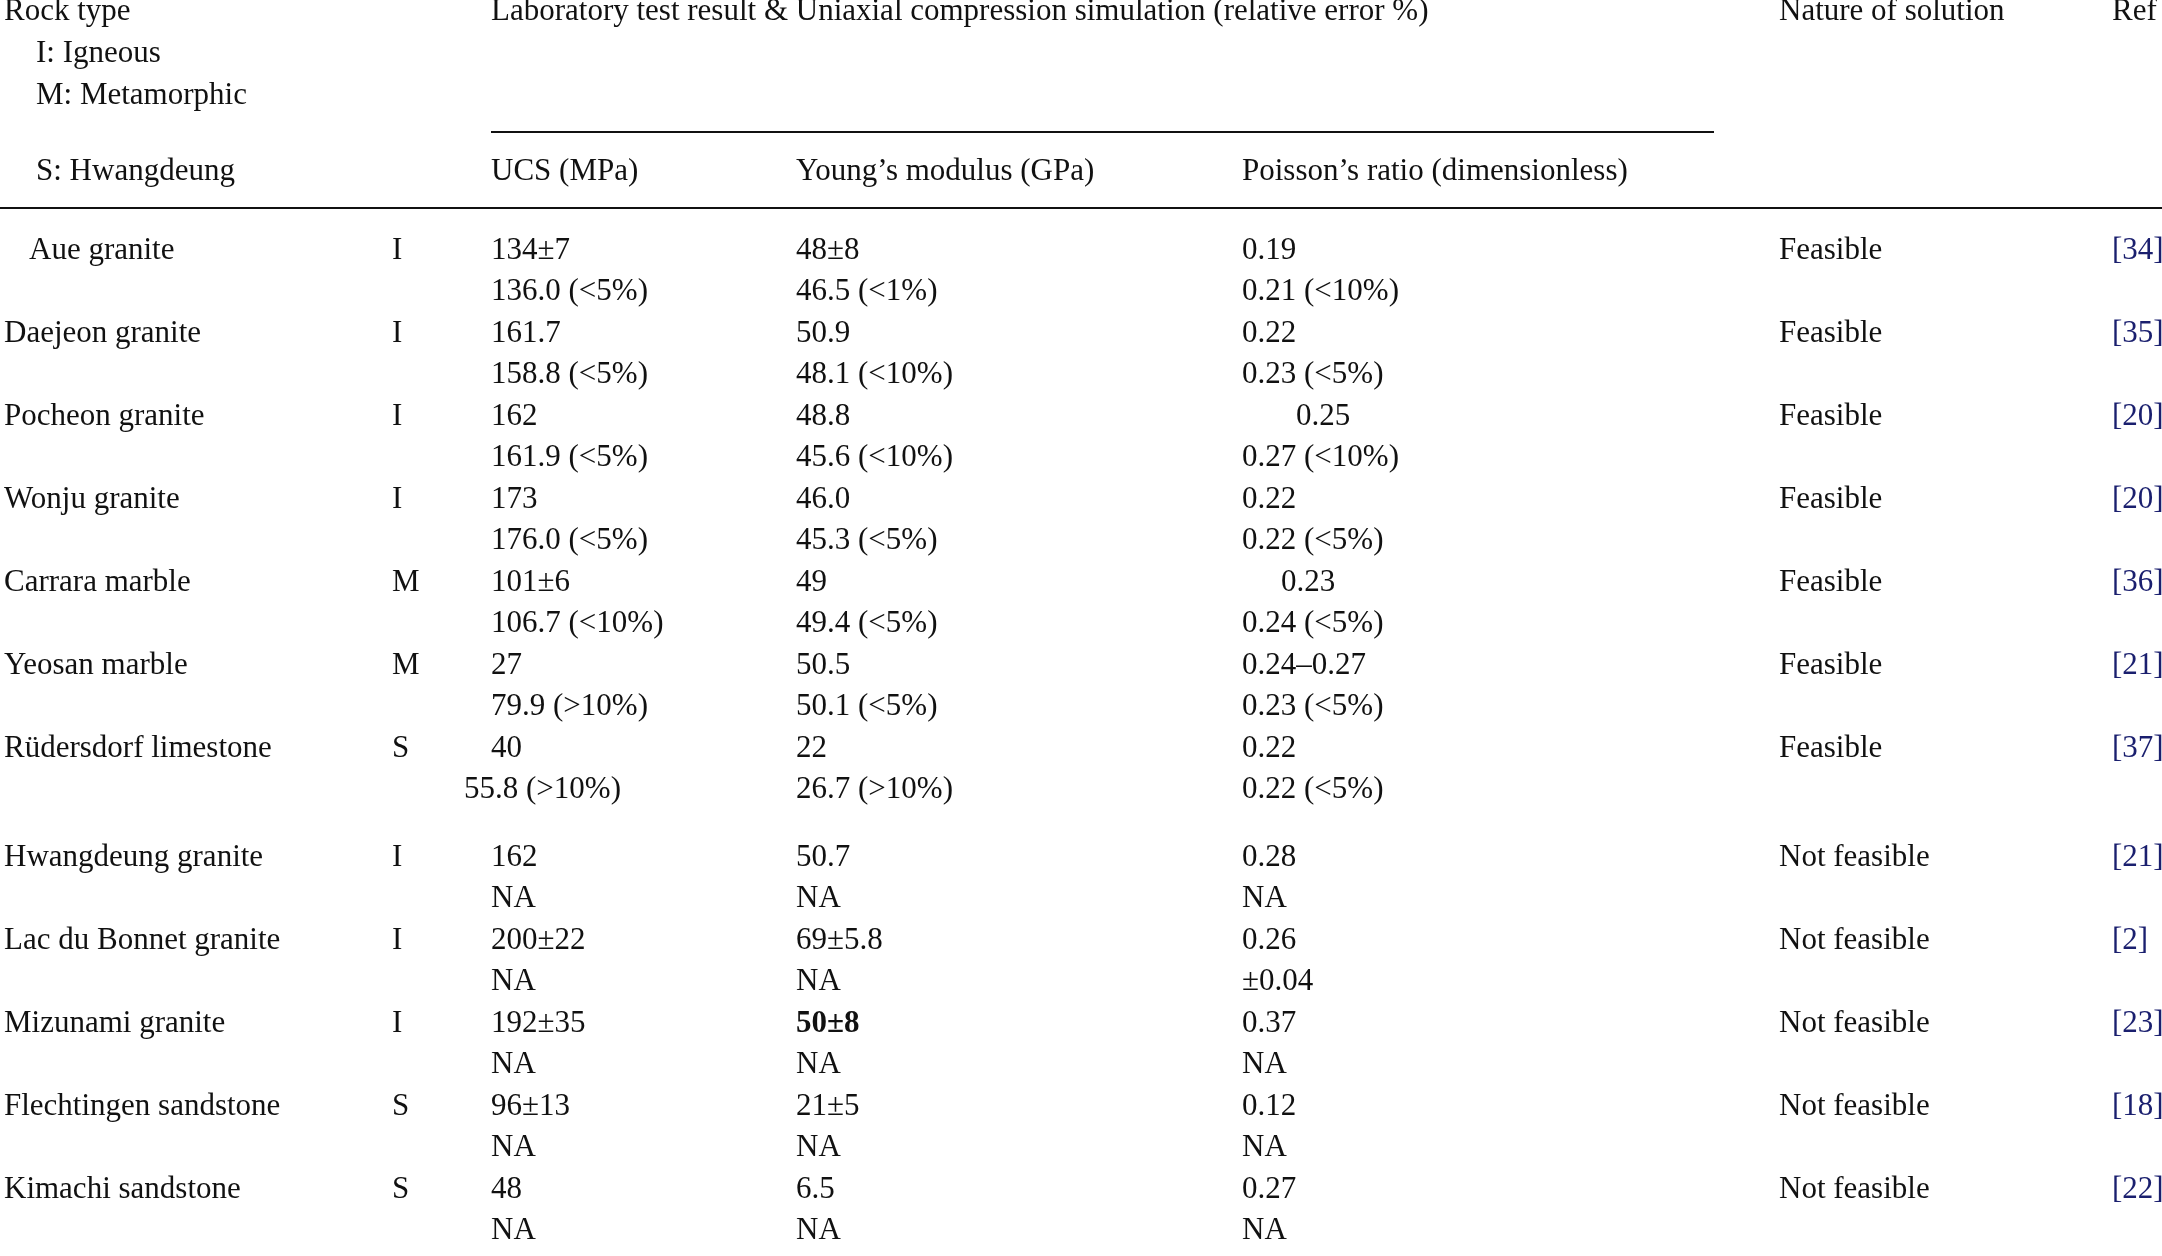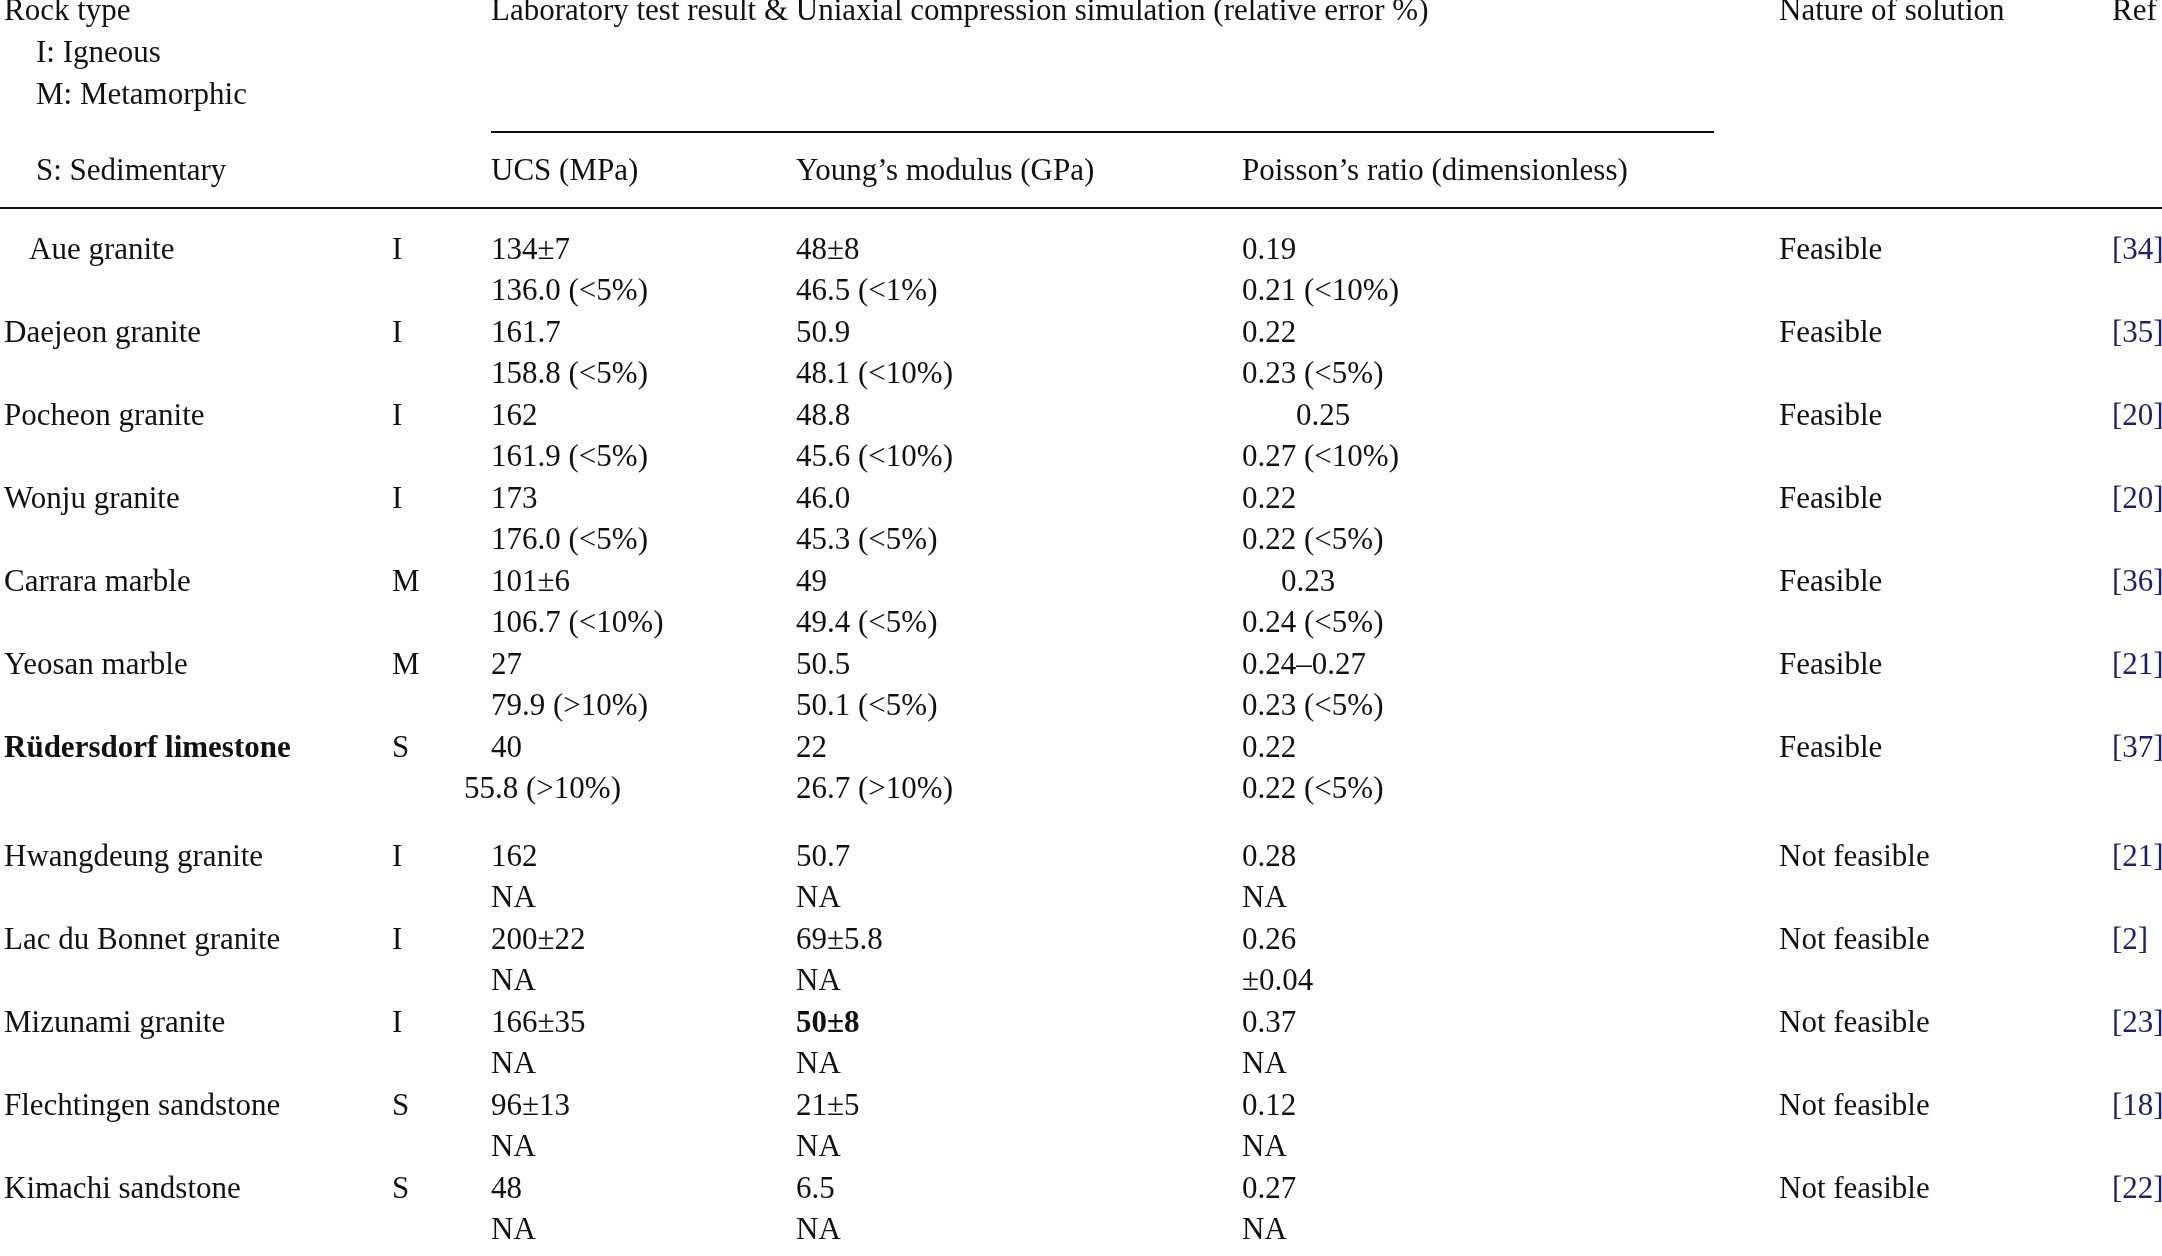--- a/index.html
+++ b/index.html
@@ -8,21 +8,21 @@
   .abs { position:absolute; white-space:nowrap; line-height:1; }
   .rule { position:absolute; background:#111; }
   .ref { color:#1a1f6e; }
 </style>
 </head>
 <body>
 
 <div class="abs" style="left:4px;top:-6px;">Rock type</div>
 <div class="abs" style="left:36px;top:36px;">I: Igneous</div>
 <div class="abs" style="left:36px;top:78px;">M: Metamorphic</div>
-<div class="abs" style="left:36px;top:154px;">S: Sedimentary</div>
+<div class="abs" style="left:36px;top:154px;">S: Hwangdeung</div>
 
 <div class="abs" style="left:491px;top:-6px;">Laboratory test result &amp; Uniaxial compression simulation (relative error %)</div>
 <div class="rule" style="left:491px;top:131px;width:1223px;height:2px;"></div>
 <div class="abs" style="left:491px;top:154px;">UCS (MPa)</div>
 <div class="abs" style="left:796px;top:154px;">Young’s modulus (GPa)</div>
 <div class="abs" style="left:1242px;top:154px;">Poisson’s ratio (dimensionless)</div>
 
 <div class="abs" style="left:1779px;top:-6px;">Nature of solution</div>
 <div class="abs" style="left:2112px;top:-6px;">Ref</div>
 
@@ -95,21 +95,21 @@
       <div class="abs" style="left: 491px; top: 648px;">27</div>
       <div class="abs" style="left: 491px; top: 689px;">79.9 (&gt;10%)</div>
       <div class="abs" style="left: 796px; top: 648px;">50.5</div>
       <div class="abs" style="left: 796px; top: 689px;">50.1 (&lt;5%)</div>
       <div class="abs" style="left: 1242px; top: 648px;">0.24–0.27</div>
       <div class="abs" style="left: 1242px; top: 689px;">0.23 (&lt;5%)</div>
       <div class="abs" style="left: 1779px; top: 648px;">Feasible</div>
       <a class="abs ref" style="left: 2112px; top: 648px;">[21]</a>
     </div>
     <div>
-      <div class="abs" style="left: 4px; top: 731px; font-weight: bold;">Rüdersdorf limestone</div>
+      <div class="abs" style="left: 4px; top: 731px;">Rüdersdorf limestone</div>
       <div class="abs" style="left: 392px; top: 731px;">S</div>
       <div class="abs" style="left: 491px; top: 731px;">40</div>
       <div class="abs" style="left: 464px; top: 772px;">55.8 (&gt;10%)</div>
       <div class="abs" style="left: 796px; top: 731px;">22</div>
       <div class="abs" style="left: 796px; top: 772px;">26.7 (&gt;10%)</div>
       <div class="abs" style="left: 1242px; top: 731px;">0.22</div>
       <div class="abs" style="left: 1242px; top: 772px;">0.22 (&lt;5%)</div>
       <div class="abs" style="left: 1779px; top: 731px;">Feasible</div>
       <a class="abs ref" style="left: 2112px; top: 731px;">[37]</a>
     </div>
@@ -133,21 +133,21 @@
       <div class="abs" style="left: 796px; top: 923px;">69±5.8</div>
       <div class="abs" style="left: 796px; top: 964px;">NA</div>
       <div class="abs" style="left: 1242px; top: 923px;">0.26</div>
       <div class="abs" style="left: 1242px; top: 964px;">±0.04</div>
       <div class="abs" style="left: 1779px; top: 923px;">Not feasible</div>
       <a class="abs ref" style="left: 2112px; top: 923px;">[2]</a>
     </div>
     <div>
       <div class="abs" style="left: 4px; top: 1006px;">Mizunami granite</div>
       <div class="abs" style="left: 392px; top: 1006px;">I</div>
-      <div class="abs" style="left: 491px; top: 1006px;">166±35</div>
+      <div class="abs" style="left: 491px; top: 1006px;">192±35</div>
       <div class="abs" style="left: 491px; top: 1047px;">NA</div>
       <div class="abs" style="left: 796px; top: 1006px; font-weight: bold;">50±8</div>
       <div class="abs" style="left: 796px; top: 1047px;">NA</div>
       <div class="abs" style="left: 1242px; top: 1006px;">0.37</div>
       <div class="abs" style="left: 1242px; top: 1047px;">NA</div>
       <div class="abs" style="left: 1779px; top: 1006px;">Not feasible</div>
       <a class="abs ref" style="left: 2112px; top: 1006px;">[23]</a>
     </div>
     <div>
       <div class="abs" style="left: 4px; top: 1089px;">Flechtingen sandstone</div>

